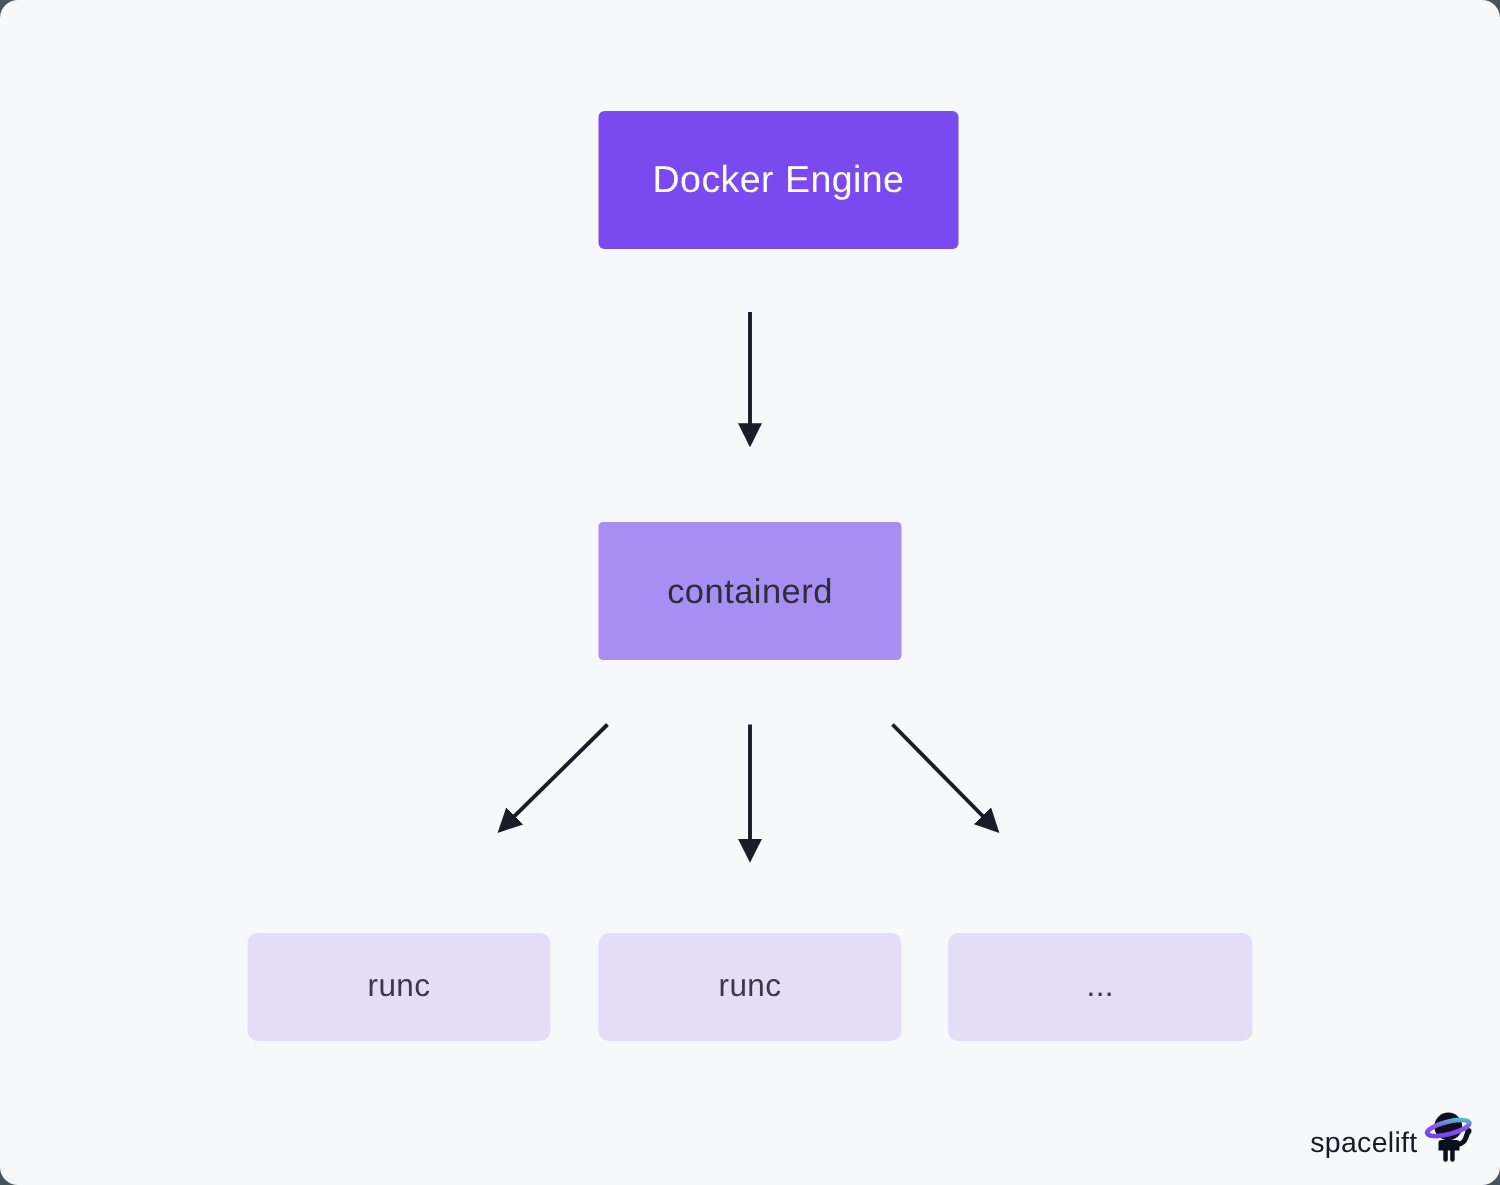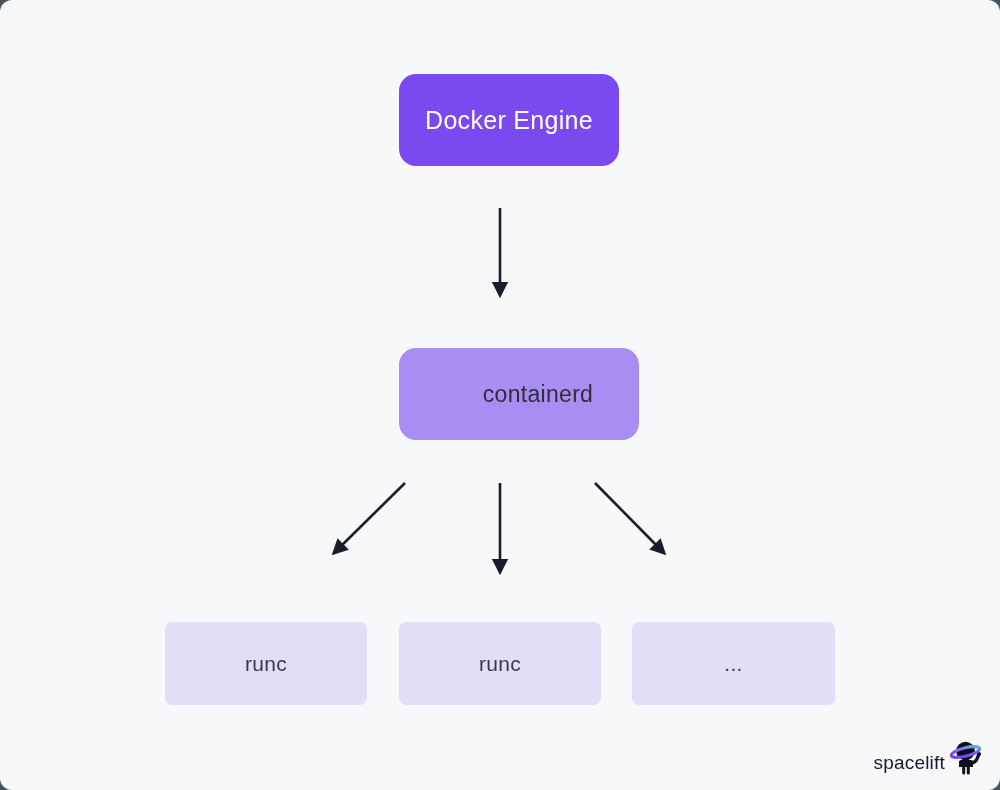--- a/index.html
+++ b/index.html
@@ -21,36 +21,35 @@
   .node {
     position: absolute;
     display: flex;
     align-items: center;
     justify-content: center;
     letter-spacing: 0.3px;
     user-select: none;
   }
   .node-top {
     left: 399px; top: 74px;
-    width: 220px; height: 92px;
-    border-radius: 17px;
+    width: 240px; height: 92px;
+    border-radius: 4px;
     font-size: 25px;
     color: #ffffff;
   }
   .node-mid {
     left: 399px; top: 348px;
     width: 202px; height: 92px;
-    border-radius: 17px;
+    border-radius: 3px;
     font-size: 23px;
     color: #2e2e3a;
-    padding-left: 38px;
   }
   .node-leaf {
     top: 622px;
-    width: 202px; height: 83px;
+    width: 202px; height: 72px;
     border-radius: 7px;
     font-size: 21px;
     color: #3a3947;
   }
   .leaf-1 { left: 165px; }
   .leaf-2 { left: 399px; }
   .leaf-3 { left: 632px; width: 203px; }
   .arrows {
     position: absolute;
     left: 0; top: 0;

